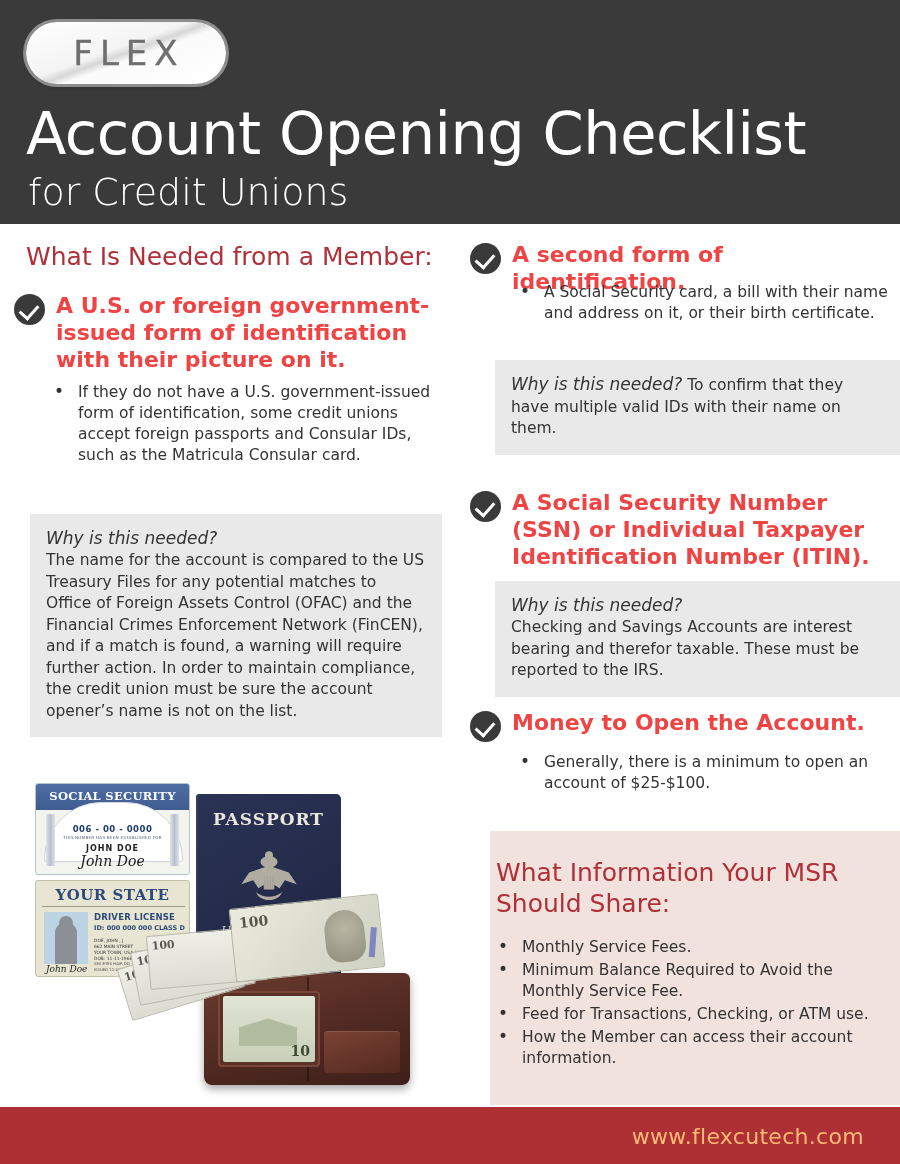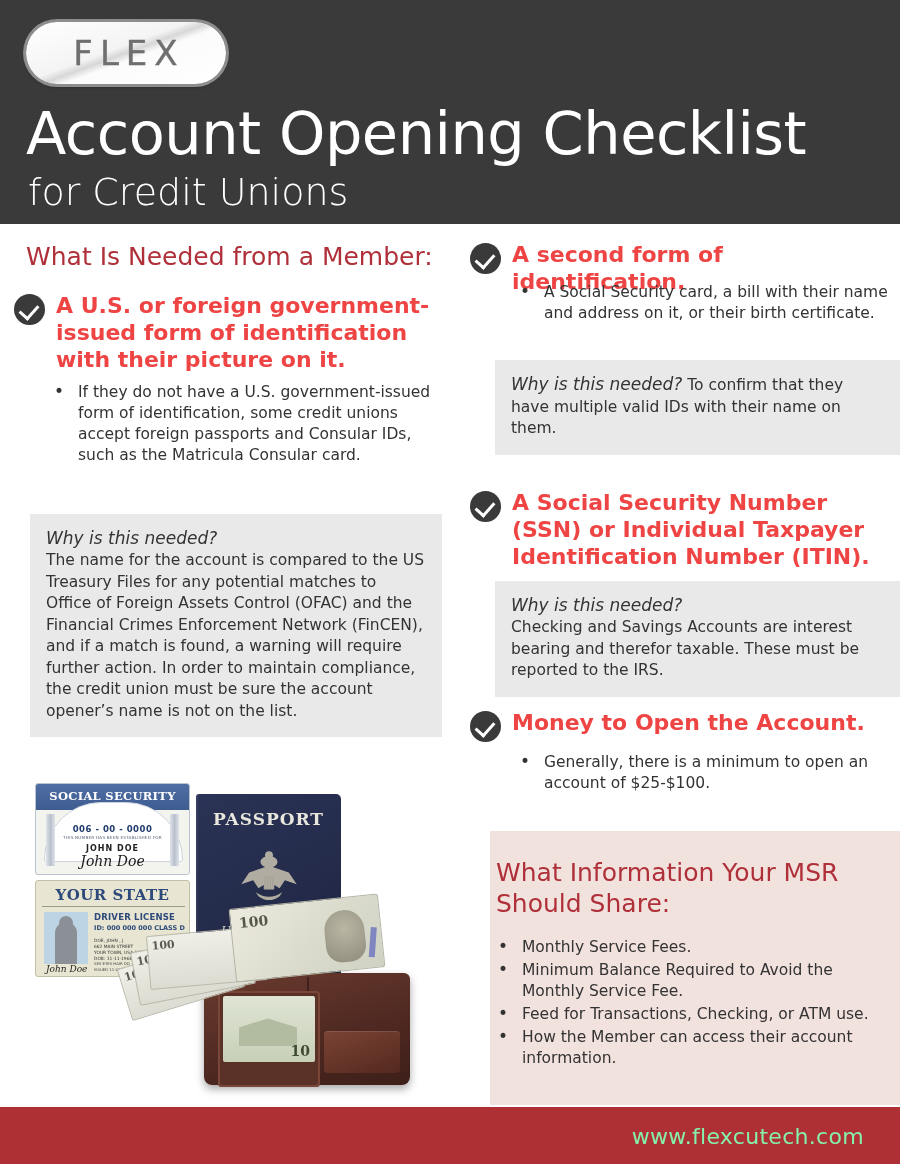--- a/index.html
+++ b/index.html
@@ -111,21 +111,21 @@
   }
   .pink-box ul.bullets li { margin-bottom:2px; }
 
   
   .footer {
     position:absolute; left:0; top:1107px; width:900px; height:57px;
     background:#AE3034;
   }
   .footer-url {
     position:absolute; right:36px; top:50%; transform:translateY(-50%);
-    color:#86efac; font-size:22px; letter-spacing:.3px;
+    color:#fdba74; font-size:22px; letter-spacing:.3px;
   }
 
   
   .imagery { position:absolute; left:0; top:775px; width:460px; height:332px; }
 
   
   .ss-card {
     position:absolute; left:35px; top:8px; width:155px; height:92px;
     background:#f4f4ef; border:1px solid #b9c2cf; border-radius:3px;
     overflow:hidden;
@@ -277,21 +277,21 @@
     position:absolute; left:204px; top:198px; width:206px; height:112px;
     background:linear-gradient(165deg,#6b3b2f,#4e2821 60%,#3d1f19);
     border-radius:6px 6px 8px 8px;
     box-shadow:0 4px 8px rgba(0,0,0,.35);
   }
   .wallet-fold {
     position:absolute; left:50%; top:4px; width:2px; height:104px;
     background:rgba(0,0,0,.35);
   }
   .wallet-window {
-    position:absolute; left:14px; top:18px; width:102px; height:96px;
+    position:absolute; left:14px; top:18px; width:102px; height:76px;
     background:#5a3127; border-radius:4px;
     box-shadow:inset 0 0 0 2px #7a4638;
     overflow:hidden;
   }
   .ten-bill {
     position:absolute; left:5px; top:5px; width:92px; height:66px;
     background:linear-gradient(#dfe4d4,#c8d0b8);
     border-radius:2px;
   }
   .ten-bill .ten-num {

